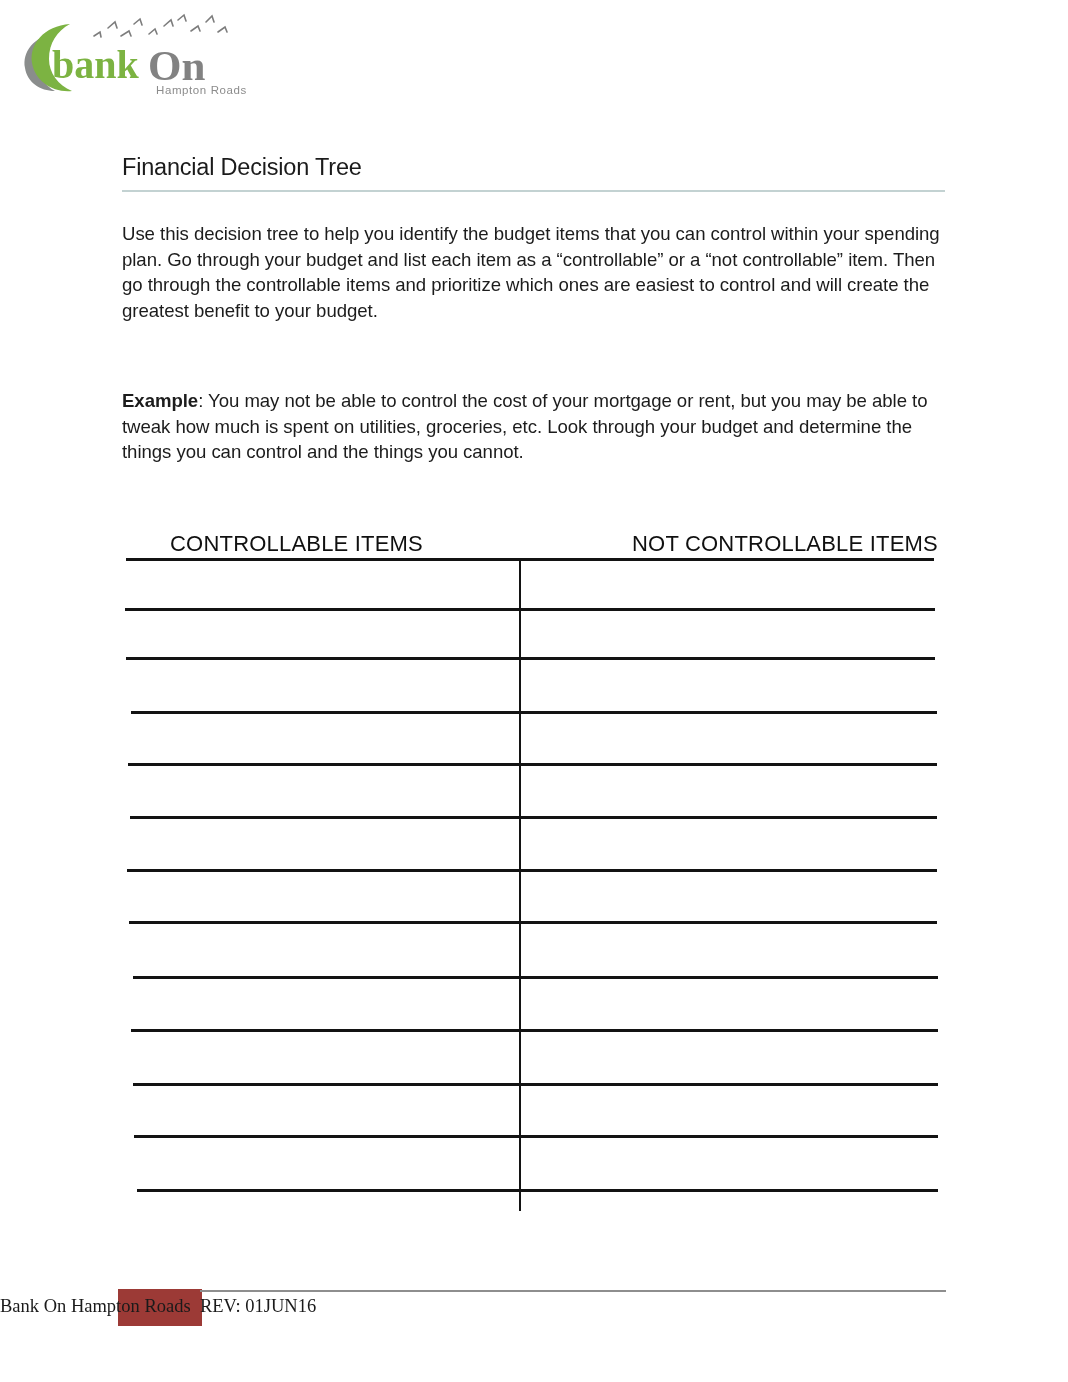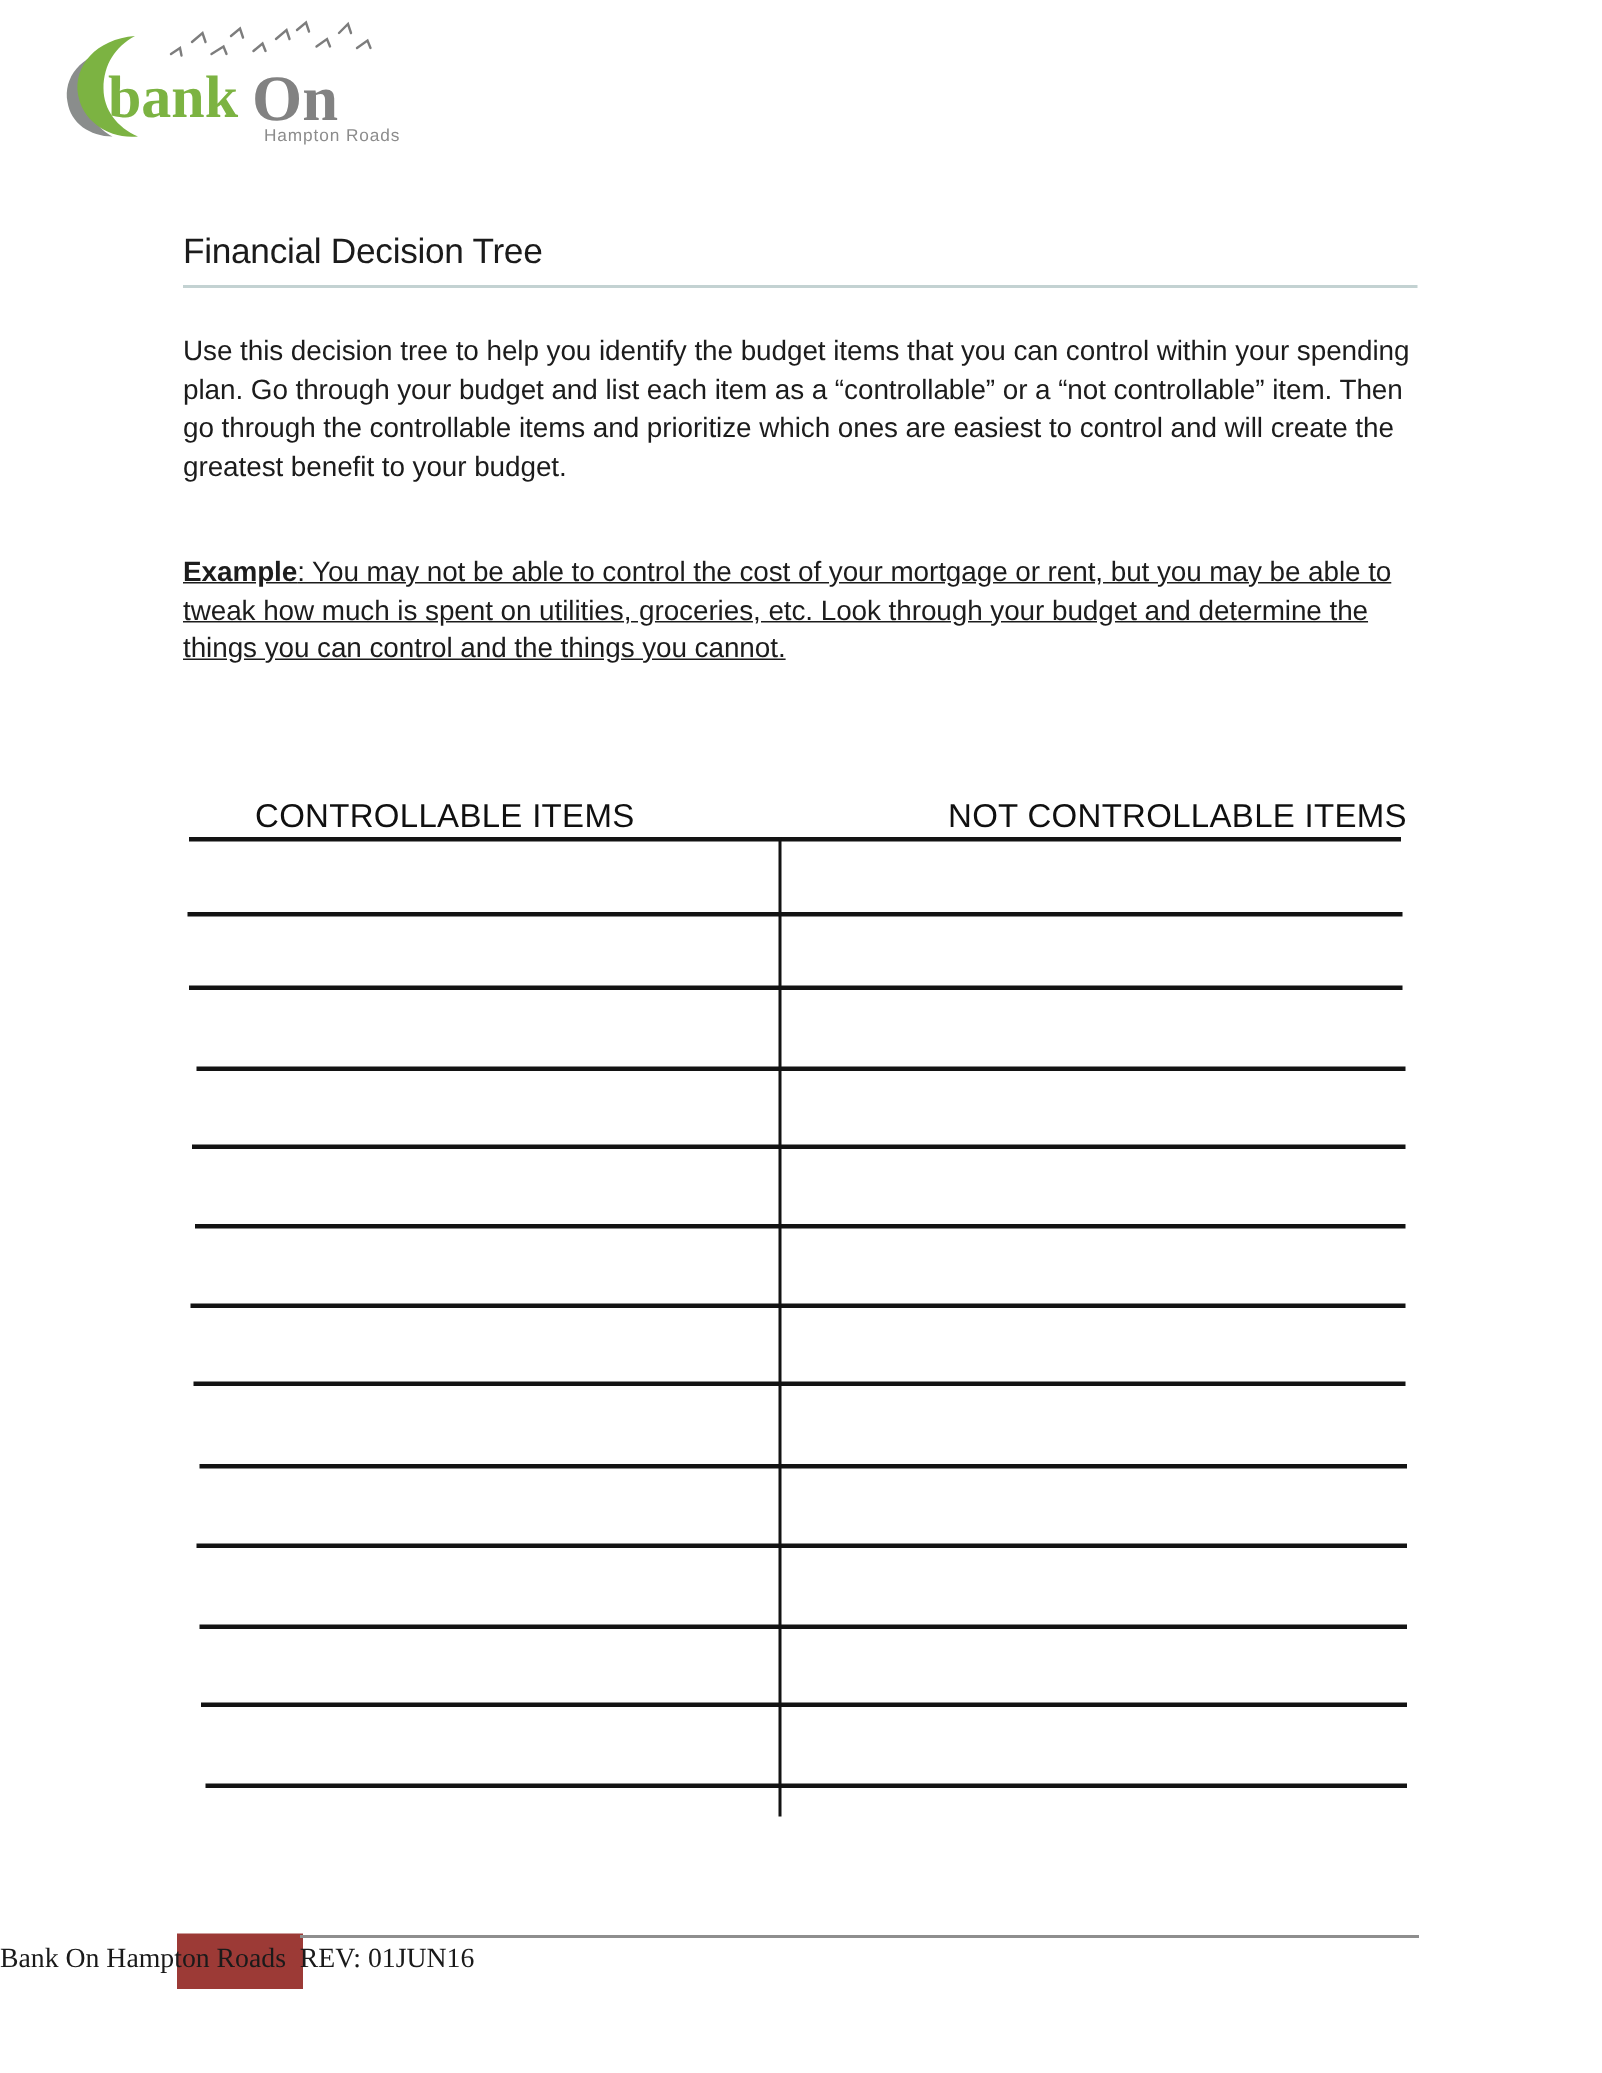--- a/index.html
+++ b/index.html
@@ -12,21 +12,21 @@
     height: 1382px;
     position: relative;
     font-family: "Liberation Sans", sans-serif;
     color: #1a1a1a;
     overflow: hidden;
   }
 
   
   #logo-block {
     position: absolute;
-    left: 28px;
+    left: 8px;
     top: 6px;
     width: 250px;
     height: 92px;
   }
   #logo-svg { display: block; }
 
   
   #page-title {
     position: absolute;
     left: 122px;
@@ -48,21 +48,21 @@
   .body-para {
     position: absolute;
     left: 122px;
     width: 818px;
     font-size: 18.6px;
     line-height: 25.5px;
     color: #1c1c1c;
     letter-spacing: -0.05px;
   }
   #para-intro { top: 221px; }
-  #para-example { top: 368px; text-decoration: underline; }
+  #para-example { top: 388px; }
   .bold-lead { font-weight: bold; }
 
   
   #worksheet {
     position: absolute;
     left: 0;
     top: 0;
     width: 1068px;
     height: 1382px;
     pointer-events: none;

